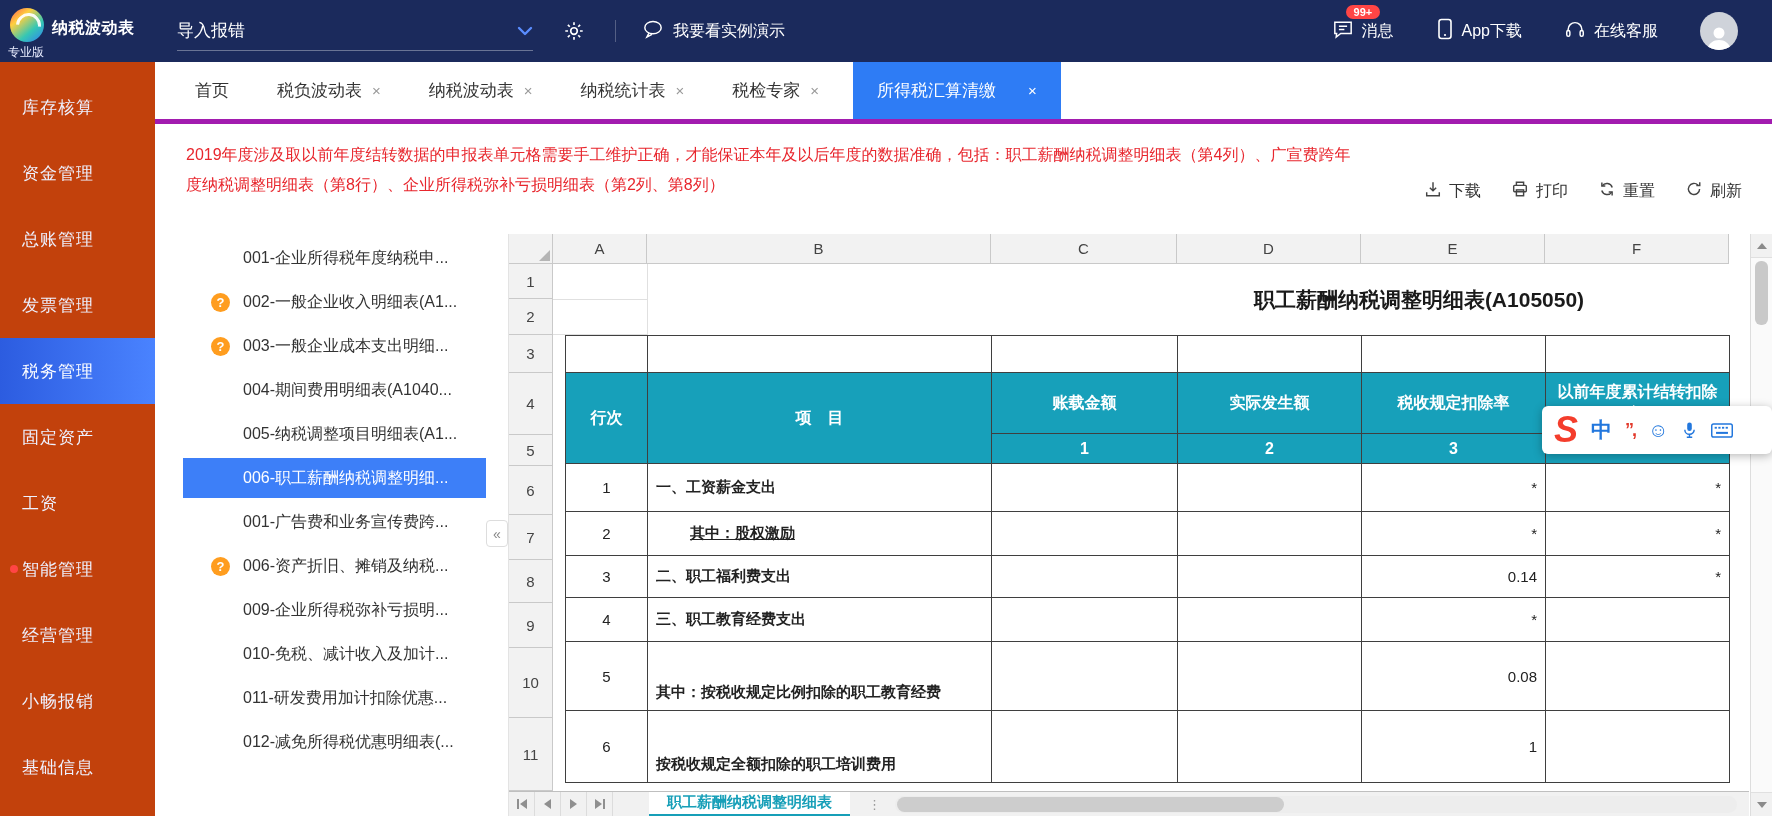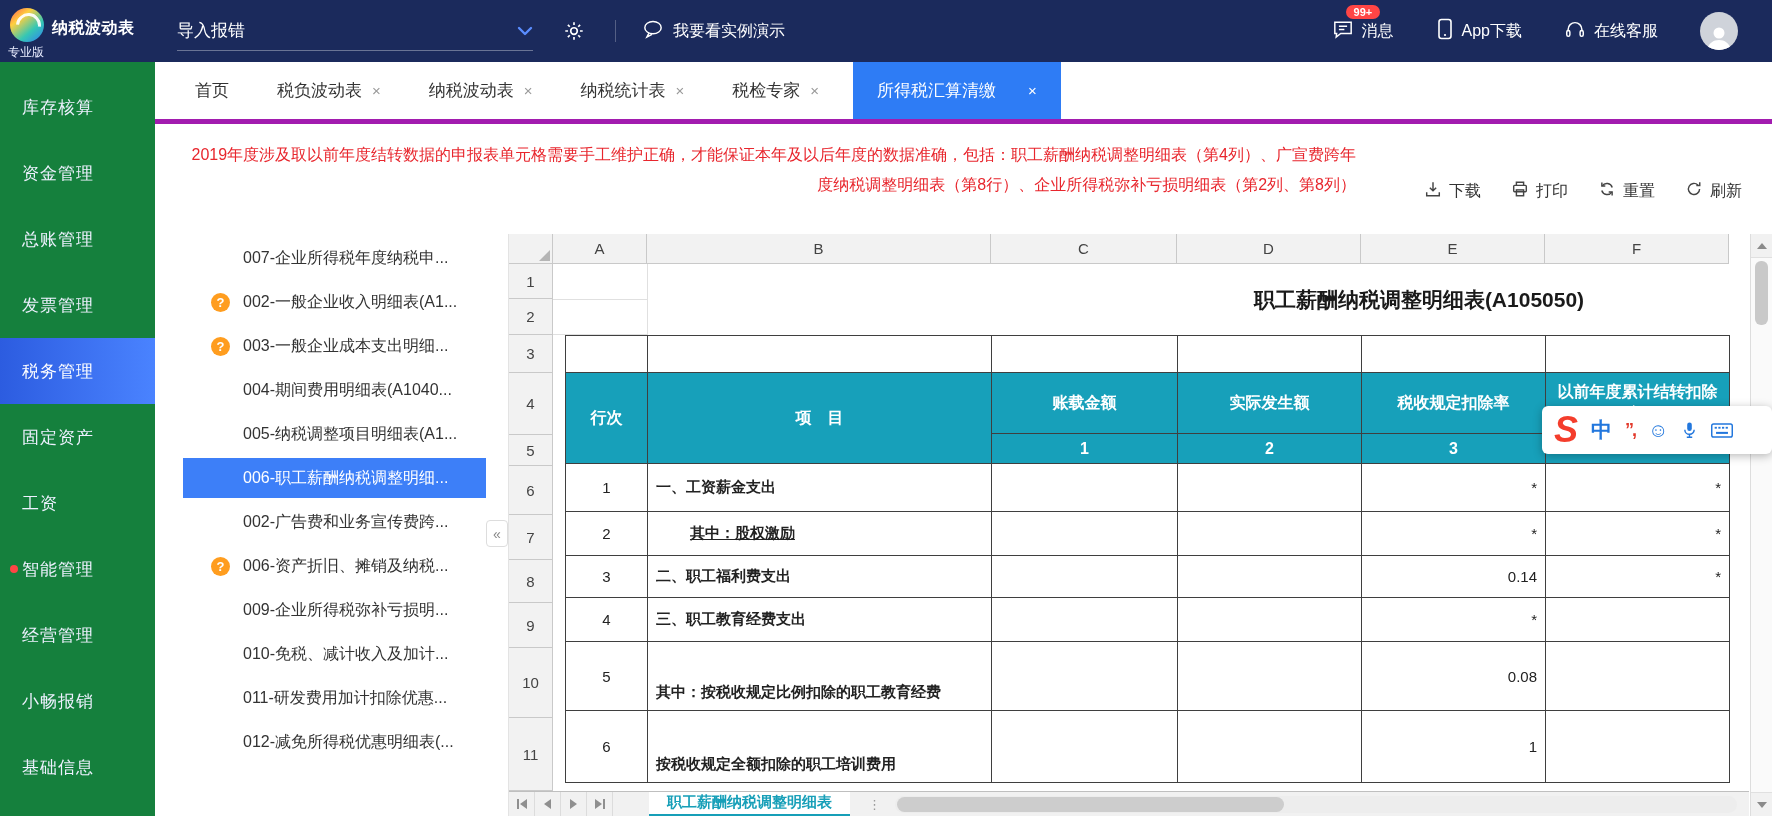--- a/index.html
+++ b/index.html
@@ -21,38 +21,38 @@
   .import-dd .lbl{font-size:17px;}
   .icon-btn{margin-left:30px;background:none;border:none;cursor:pointer;display:flex;align-items:center;}
   .vsep{margin-left:30px;width:1px;height:22px;background:rgba(255,255,255,.25);}
   .demo-link{margin-left:26px;display:flex;align-items:center;gap:9px;font-size:16px;cursor:pointer;}
   .topbar-right{margin-left:auto;display:flex;align-items:center;gap:42px;padding-right:34px;}
   .top-item{position:relative;display:flex;align-items:center;gap:8px;font-size:16px;cursor:pointer;white-space:nowrap;}
   .badge{position:absolute;top:-14px;left:14px;background:#ff4545;color:#fff;border-radius:10px;padding:1px 8px;font-size:11px;font-weight:bold;}
   .avatar{width:38px;height:38px;border-radius:50%;background:#cfd3da;display:flex;align-items:flex-end;justify-content:center;overflow:hidden;cursor:pointer;}
 
   
-  .sidebar{position:absolute;left:0;top:62px;width:155px;height:754px;background:#15803d;padding-top:12px;z-index:15;}
+  .sidebar{position:absolute;left:0;top:62px;width:155px;height:754px;background:#c2410c;padding-top:12px;z-index:15;}
   .side-item{position:relative;height:66px;display:flex;align-items:center;padding-left:22px;cursor:pointer;}
   .side-label{font-size:17px;color:#eef1ff;letter-spacing:1px;}
   .side-item.active{background:linear-gradient(90deg,#2c5ce0,#4a83ff);align-items:center;}
   .side-item.active .side-label{color:#fff;}
   .red-dot{position:absolute;left:10px;top:29px;width:8px;height:8px;border-radius:50%;background:#ff4545;}
 
   
   .tabbar{position:absolute;left:155px;top:62px;width:1617px;height:62px;background:#fff;display:flex;align-items:stretch;
     padding-left:26px;border-bottom:5px solid #a21caf;z-index:10;}
   .tab{display:flex;align-items:center;gap:10px;padding:0 14px;margin-right:20px;font-size:17px;color:#333;cursor:pointer;white-space:nowrap;}
   .tab .x{color:#999;font-size:15px;}
   .tab.active{background:#2e7cf5;color:#fff;padding:0 24px;gap:32px;}
   .tab.active .x{color:#fff;}
 
   
   .notice-row{position:absolute;left:155px;top:124px;width:1617px;height:110px;background:#fff;}
-  .notice{position:absolute;left:31px;top:16px;width:1170px;font-size:16px;line-height:30px;color:#e8262d;text-align:right;}
+  .notice{position:absolute;left:31px;top:16px;width:1170px;font-size:16px;line-height:30px;color:#e8262d;}
   .toolbar{position:absolute;right:30px;top:56px;display:flex;gap:30px;}
   .tool-btn{display:flex;align-items:center;gap:7px;font-size:16px;color:#333;cursor:pointer;background:none;border:none;white-space:nowrap;}
 
   
   .content{position:absolute;left:155px;top:234px;width:1617px;height:582px;display:flex;}
   .report-panel{position:relative;width:354px;height:582px;background:#fff;border-right:1px solid #e3e3e3;padding-top:2px;overflow:hidden;}
   .report-item{position:relative;height:44px;display:flex;align-items:center;font-size:16px;color:#333;cursor:pointer;white-space:nowrap;}
   .report-item .label{position:relative;z-index:1;margin-left:88px;}
   .report-item.active::before{content:"";position:absolute;left:28px;right:22px;top:2px;bottom:2px;background:#3d7ff8;}
   .report-item.active .label{color:#fff;}
@@ -292,41 +292,41 @@
         </span>
         <span>刷新</span>
       </button>
     </div>
   </div>
 
   <div class="content">
 
     <div class="report-panel">
       <div class="report-item">
-          <span class="label">007-企业所得税年度纳税申...</span>
+          <span class="label">001-企业所得税年度纳税申...</span>
         </div>
       <div class="report-item">
           <span class="help-badge">?</span>
           <span class="label">002-一般企业收入明细表(A1...</span>
         </div>
       <div class="report-item">
           <span class="help-badge">?</span>
           <span class="label">003-一般企业成本支出明细...</span>
         </div>
       <div class="report-item">
           <span class="label">004-期间费用明细表(A1040...</span>
         </div>
       <div class="report-item">
           <span class="label">005-纳税调整项目明细表(A1...</span>
         </div>
       <div class="report-item active">
           <span class="label">006-职工薪酬纳税调整明细...</span>
         </div>
       <div class="report-item">
-          <span class="label">002-广告费和业务宣传费跨...</span>
+          <span class="label">001-广告费和业务宣传费跨...</span>
         </div>
       <div class="report-item">
           <span class="help-badge">?</span>
           <span class="label">006-资产折旧、摊销及纳税...</span>
         </div>
       <div class="report-item">
           <span class="label">009-企业所得税弥补亏损明...</span>
         </div>
       <div class="report-item">
           <span class="label">010-免税、减计收入及加计...</span>

